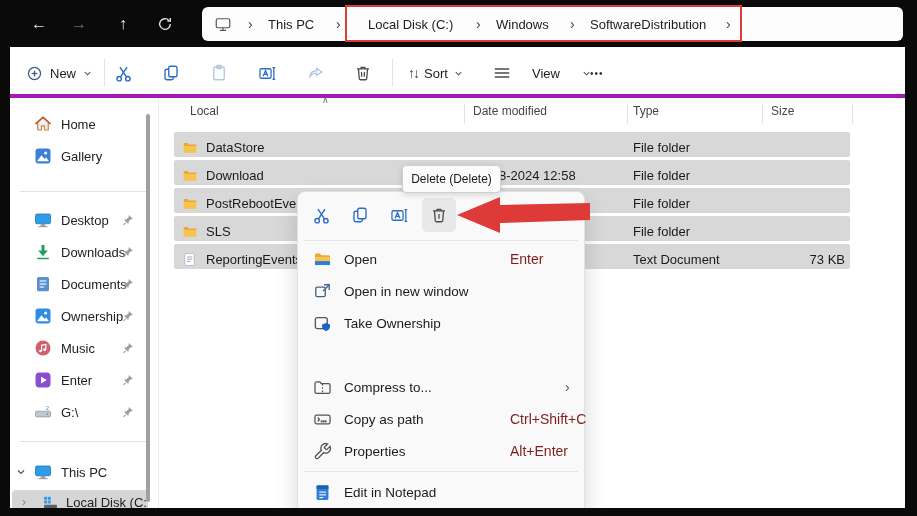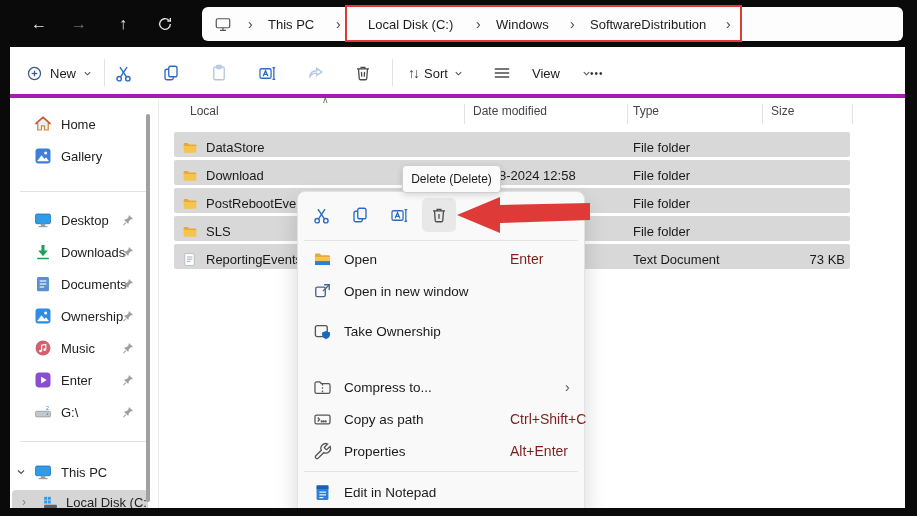--- a/index.html
+++ b/index.html
@@ -424,21 +424,21 @@
       <span class="mshort">Enter</span>
     </div>
     <div class="mi" style="top:83px">
       <svg class="mico" viewBox="0 0 24 24" fill="none" stroke="#44628c" stroke-width="1.7">
           <rect x="3.5" y="6.5" width="12" height="12" rx="2"></rect>
           <polyline points="14 3.5 20.5 3.5 20.5 10"></polyline>
           <line x1="20" y1="4" x2="12.5" y2="11.5"></line>
         </svg>
       <span class="mlabel">Open in new window</span>
     </div>
-    <div class="mi" style="top:123px">
+    <div class="mi" style="top:115px">
       <svg class="mico" viewBox="0 0 24 24">
           <rect x="3" y="4.5" width="15" height="14" rx="2.5" fill="none" stroke="#555" stroke-width="1.7"></rect>
           <path d="M16.5 11.5l5 1.8v3.2c0 3-3.4 4.6-5 5.2-1.6-.6-5-2.2-5-5.2v-3.2z" fill="#1766c2"></path>
         </svg>
       <span class="mlabel">Take Ownership</span>
     </div>
     <div class="mi" style="top:179px">
       <svg class="mico" viewBox="0 0 24 24" fill="none" stroke="#555" stroke-width="1.6">
           <path d="M2.5 7A2 2 0 0 1 4.5 5h4l2 2h9a2 2 0 0 1 2 2v8.5a2 2 0 0 1-2 2h-15a2 2 0 0 1-2-2z"></path>
           <line x1="12" y1="7.5" x2="12" y2="19" stroke-dasharray="2 2.2"></line>

